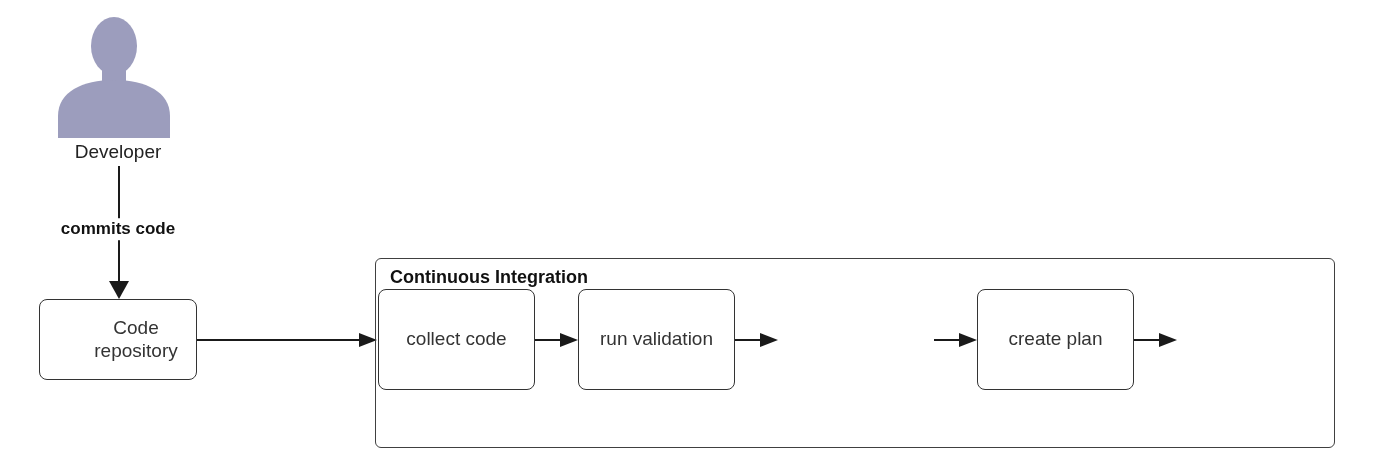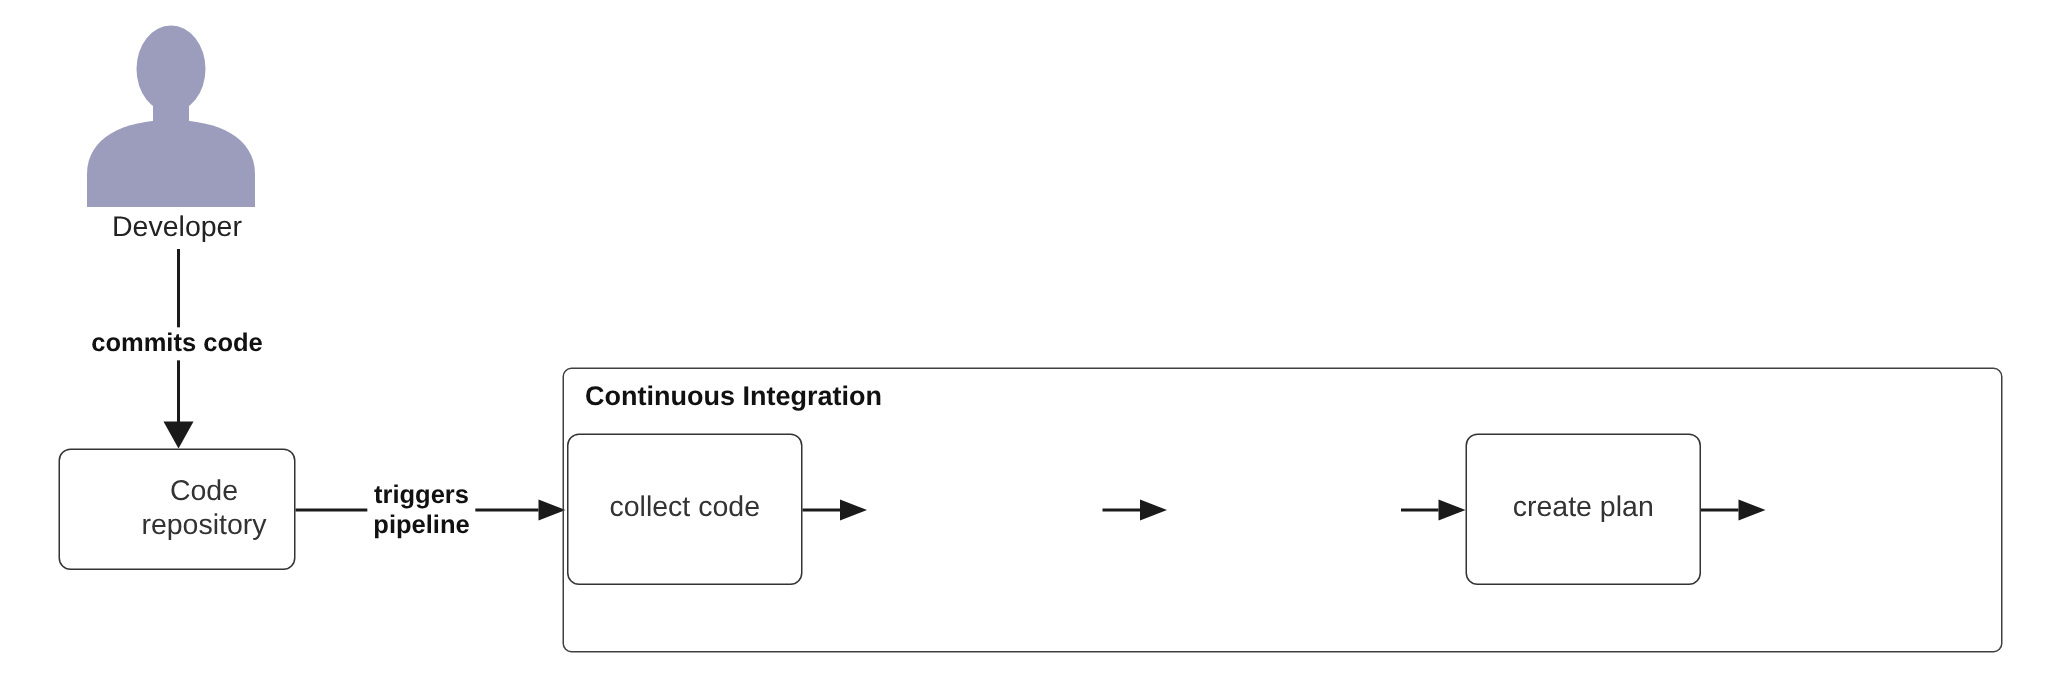--- a/index.html
+++ b/index.html
@@ -62,21 +62,21 @@
     line-height: 1.2;
     z-index: 2;
   }
   .node-label { white-space: pre-line; }
 
   .code-repo { left: 39px; top: 299px; width: 158px; height: 81px; padding-left: 36px; }
 
   
   .ci-container {
     box-sizing: border-box;
-    left: 375px; top: 245px; width: 960px; height: 190px;
+    left: 375px; top: 258px; width: 960px; height: 190px;
     border: 1.5px solid #404040;
     border-radius: 6px;
     background: transparent;
     z-index: 1;
   }
   .ci-title {
     position: absolute;
     left: 14px; top: 8px;
     font-size: 18px; font-weight: bold; color: #111111;
     white-space: nowrap;
@@ -105,29 +105,30 @@
   <div class="abs arrowhead-down" style="left:109px; top:281px;"></div>
   <div class="abs edge-label" style="left:118px; top:229px;">commits code</div>
 
   <div class="abs node code-repo">
     <span class="node-label">Code
 repository</span>
   </div>
 
   <div class="abs hline" style="left:197px; top:339px; width:162px;"></div>
   <div class="abs arrowhead-right" style="left:359px; top:333px;"></div>
-  <div class="abs edge-label" style="left:281px; top:340px;">triggers
-pipeline</div>
 
   <div class="abs ci-container">
     <div class="ci-title">Continuous Integration</div>
   </div>
 
   <div class="abs node step step-1">
     <span class="node-label">collect code</span>
+  </div>
+  <div class="abs node step step-2">
+    <span class="node-label">run validation</span>
   </div>
   <div class="abs node step step-4">
     <span class="node-label">create plan</span>
   </div>
 
   <div class="abs hline" style="left:535px; top:339px; width:25px; z-index:3;"></div>
   <div class="abs arrowhead-right" style="left:560px; top:333px; z-index:3;"></div>
 
   <div class="abs hline" style="left:735px; top:339px; width:25px; z-index:3;"></div>
   <div class="abs arrowhead-right" style="left:760px; top:333px; z-index:3;"></div>

